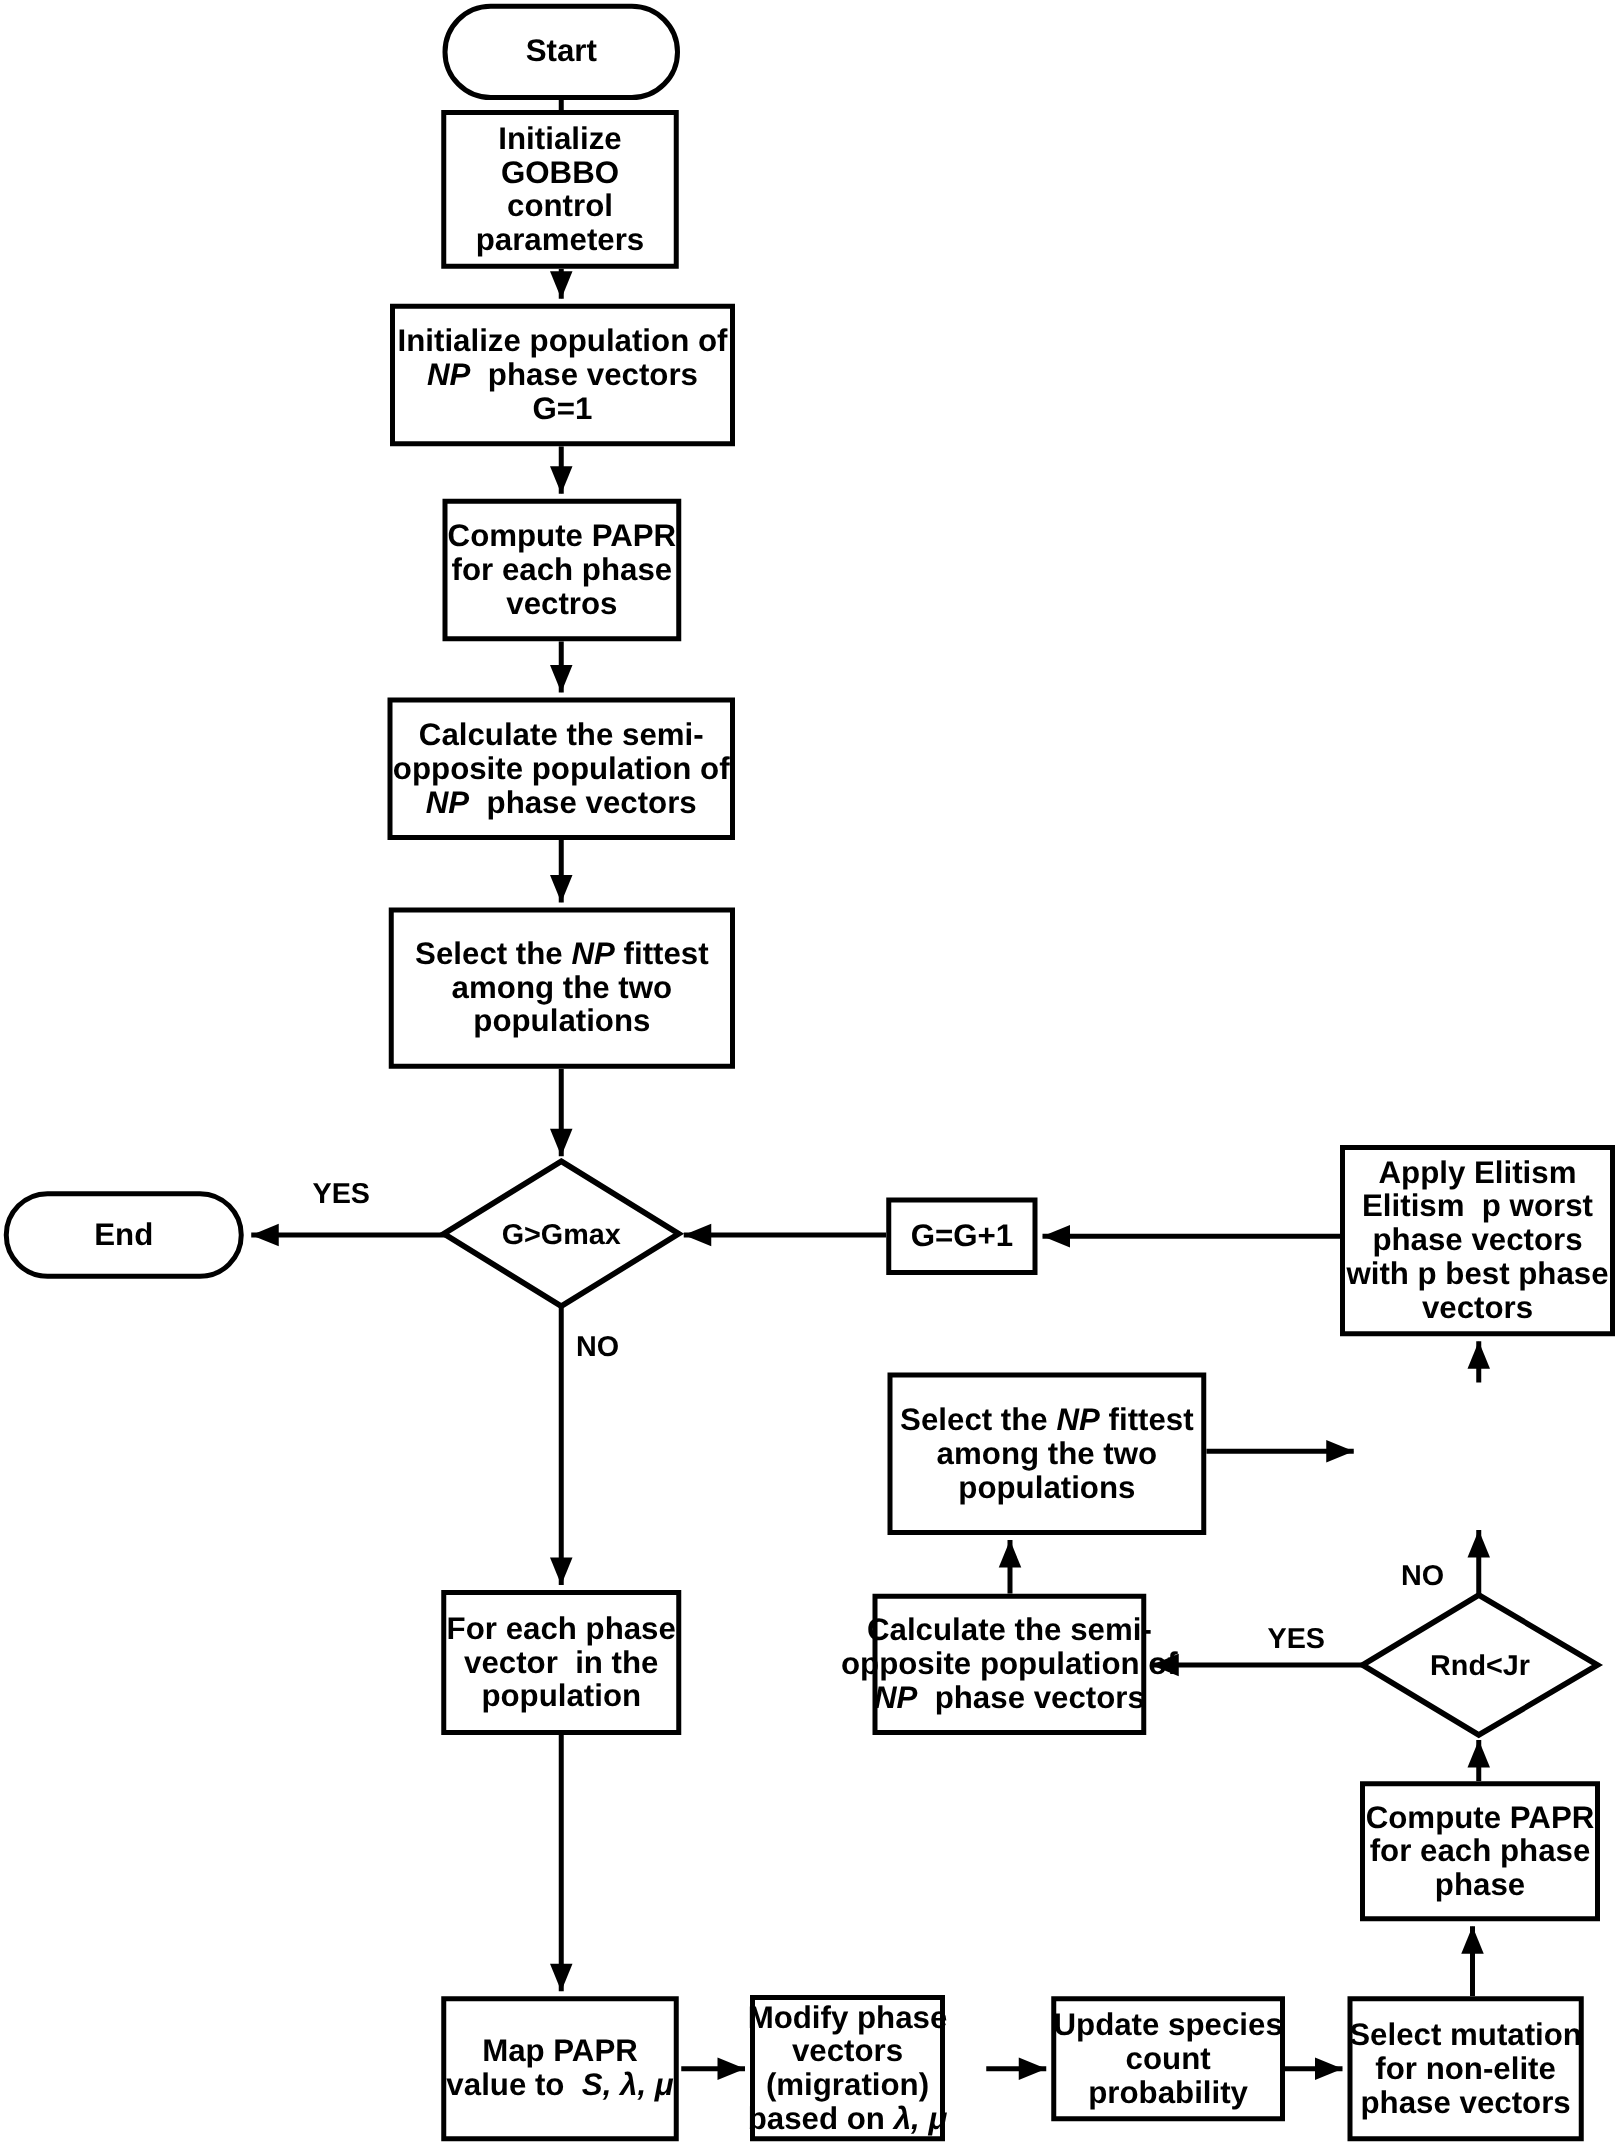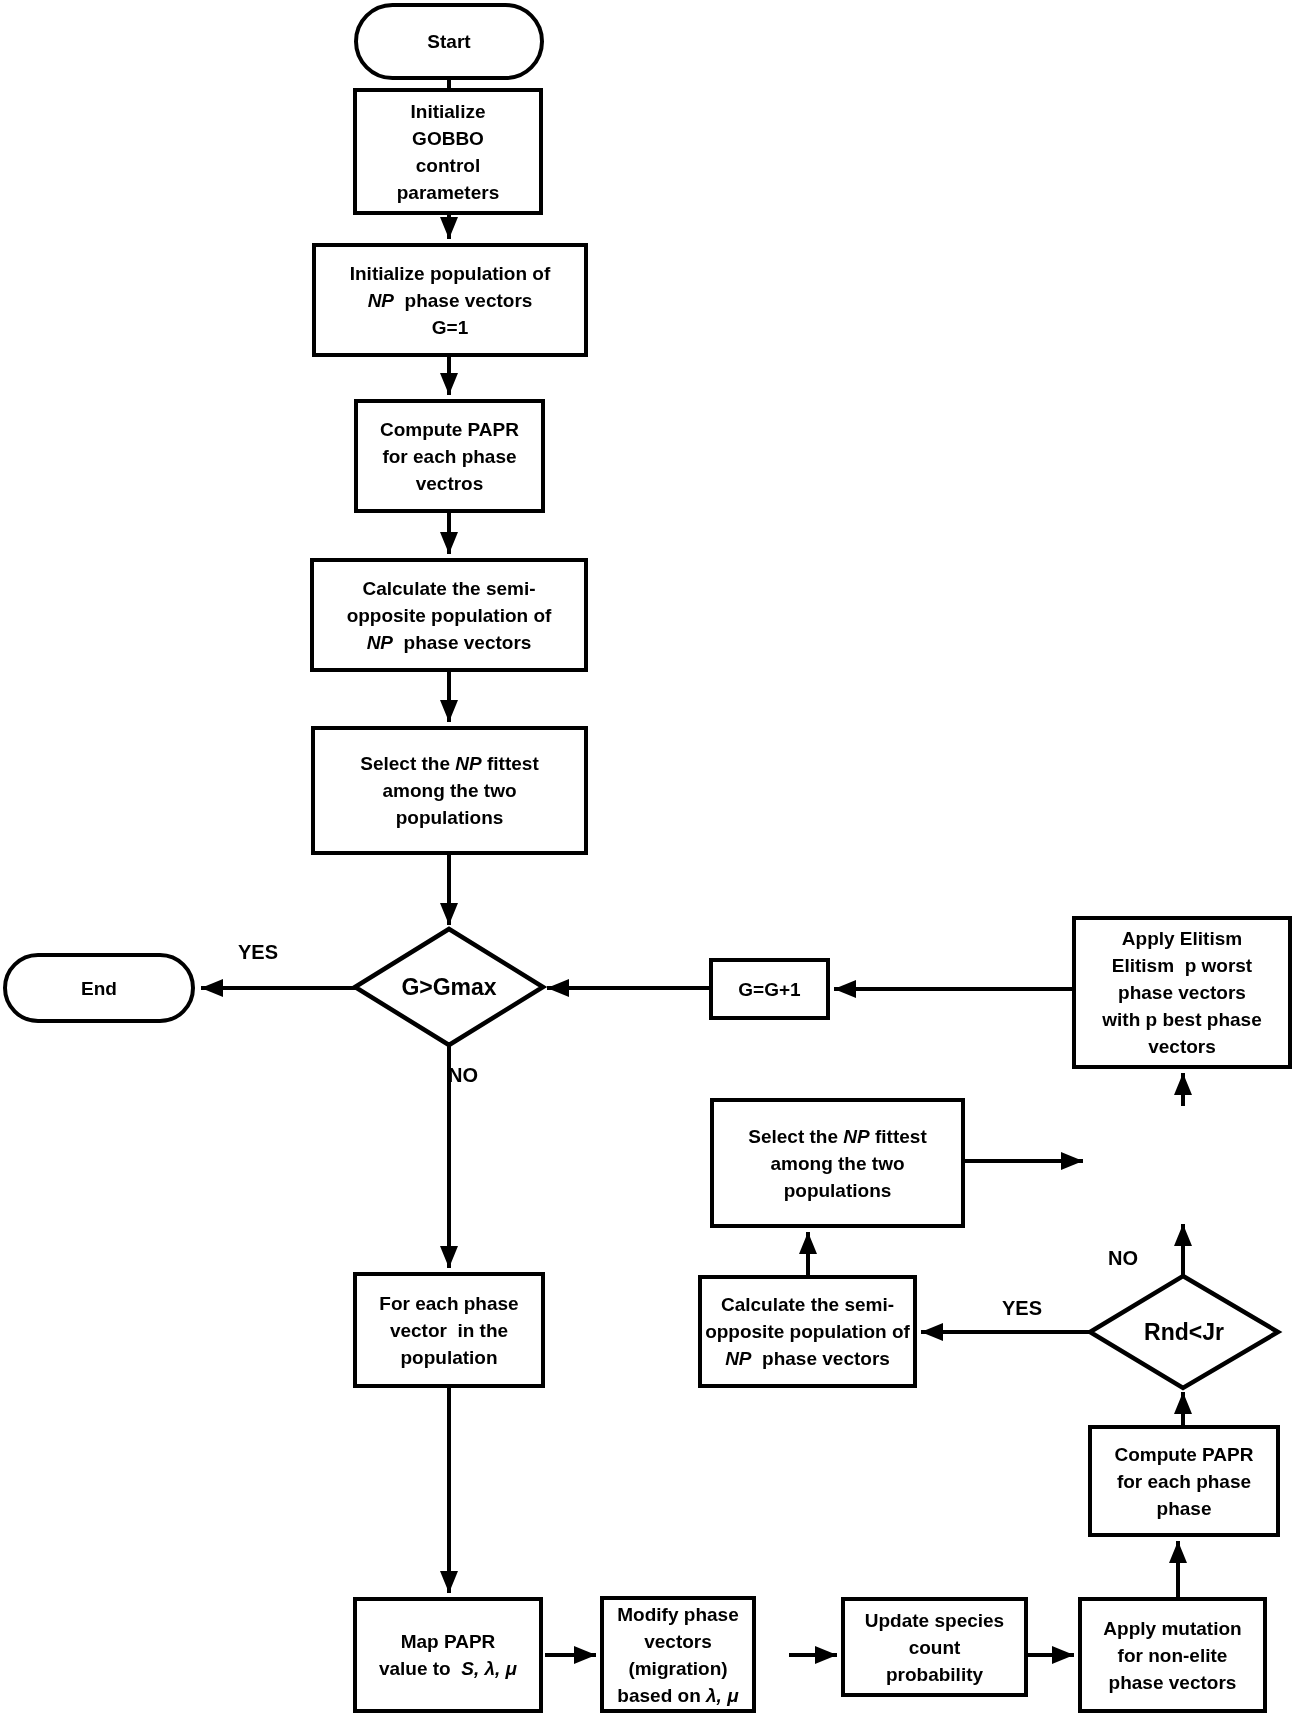--- a/index.html
+++ b/index.html
@@ -5,30 +5,30 @@
   html,body{margin:0;padding:0;background:#ffffff;}
   .canvas{
     position:relative;width:1297px;height:1715px;background:#ffffff;
     font-family:"Liberation Sans",sans-serif;font-weight:bold;color:#000;
     overflow:hidden;
   }
   svg.wires{position:absolute;left:0;top:0;}
   .node{
     position:absolute;box-sizing:border-box;background:#fff;border:4px solid #000;
     display:flex;flex-direction:column;align-items:center;justify-content:center;
-    text-align:center;font-size:19px;line-height:27px;
+    text-align:center;font-size:25px;line-height:27px;
   }
   .stadium{border-radius:40px;}
   .ln{display:block;white-space:pre;}
   .it{font-style:italic;}
   .dlabel{
     position:absolute;display:flex;align-items:center;justify-content:center;
     font-size:23px;text-align:center;
   }
-  .elabel{position:absolute;font-size:20px;text-align:left;}
+  .elabel{position:absolute;font-size:23px;text-align:center;}
 </style>
 </head>
 <body>
 
 <div class="canvas">
 
   <svg class="wires" width="1297" height="1715" viewBox="0 0 1297 1715">
     <defs>
       <marker id="arrowhead" markerUnits="userSpaceOnUse" markerWidth="26" markerHeight="22" refX="24" refY="11" orient="auto">
         <path d="M2,2 L24,11 L2,20 Z" fill="#000"></path>
@@ -117,21 +117,21 @@
     <span class="ln"><span>based on </span><span class="it">λ, μ</span></span>
   </div>
 
   <div class="node" style="left:841px;top:1597px;width:187px;height:100px">
     <span class="ln">Update species</span>
     <span class="ln">count</span>
     <span class="ln">probability</span>
   </div>
 
   <div class="node" style="left:1078px;top:1597px;width:189px;height:116px">
-    <span class="ln">Apply mutation</span>
+    <span class="ln">Select mutation</span>
     <span class="ln">for non-elite</span>
     <span class="ln">phase vectors</span>
   </div>
 
   <div class="node" style="left:1088px;top:1425px;width:192px;height:112px">
     <span class="ln">Compute PAPR</span>
     <span class="ln">for each phase</span>
     <span class="ln">phase</span>
   </div>
 

